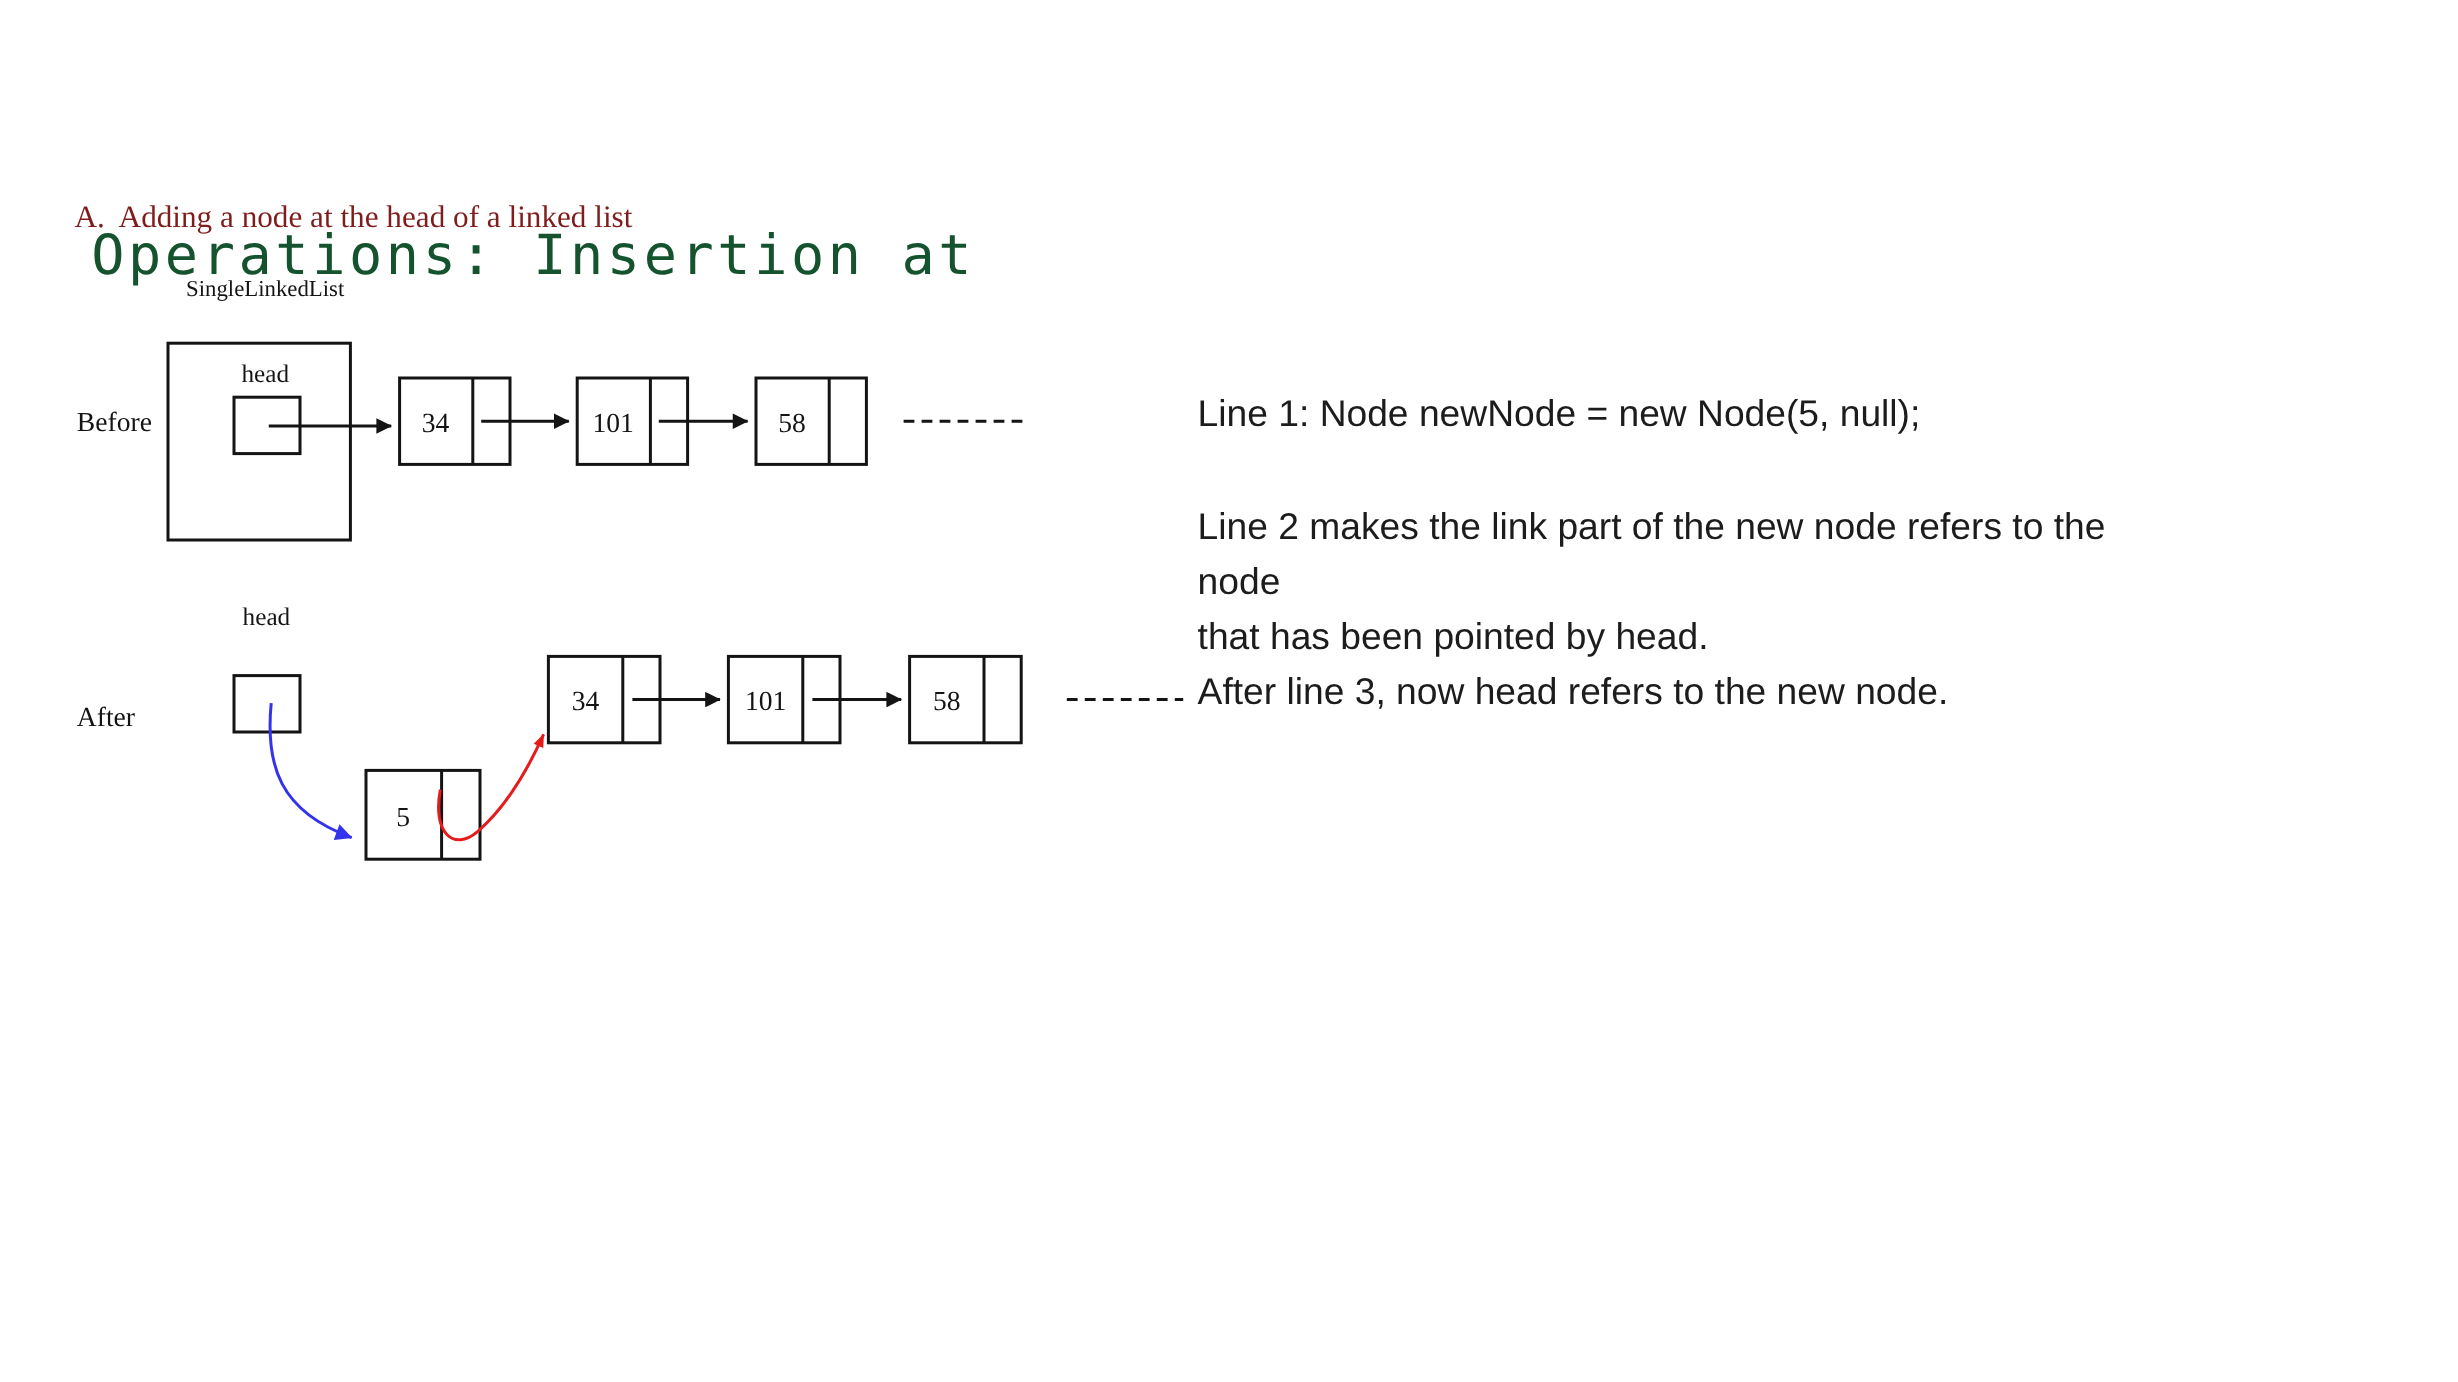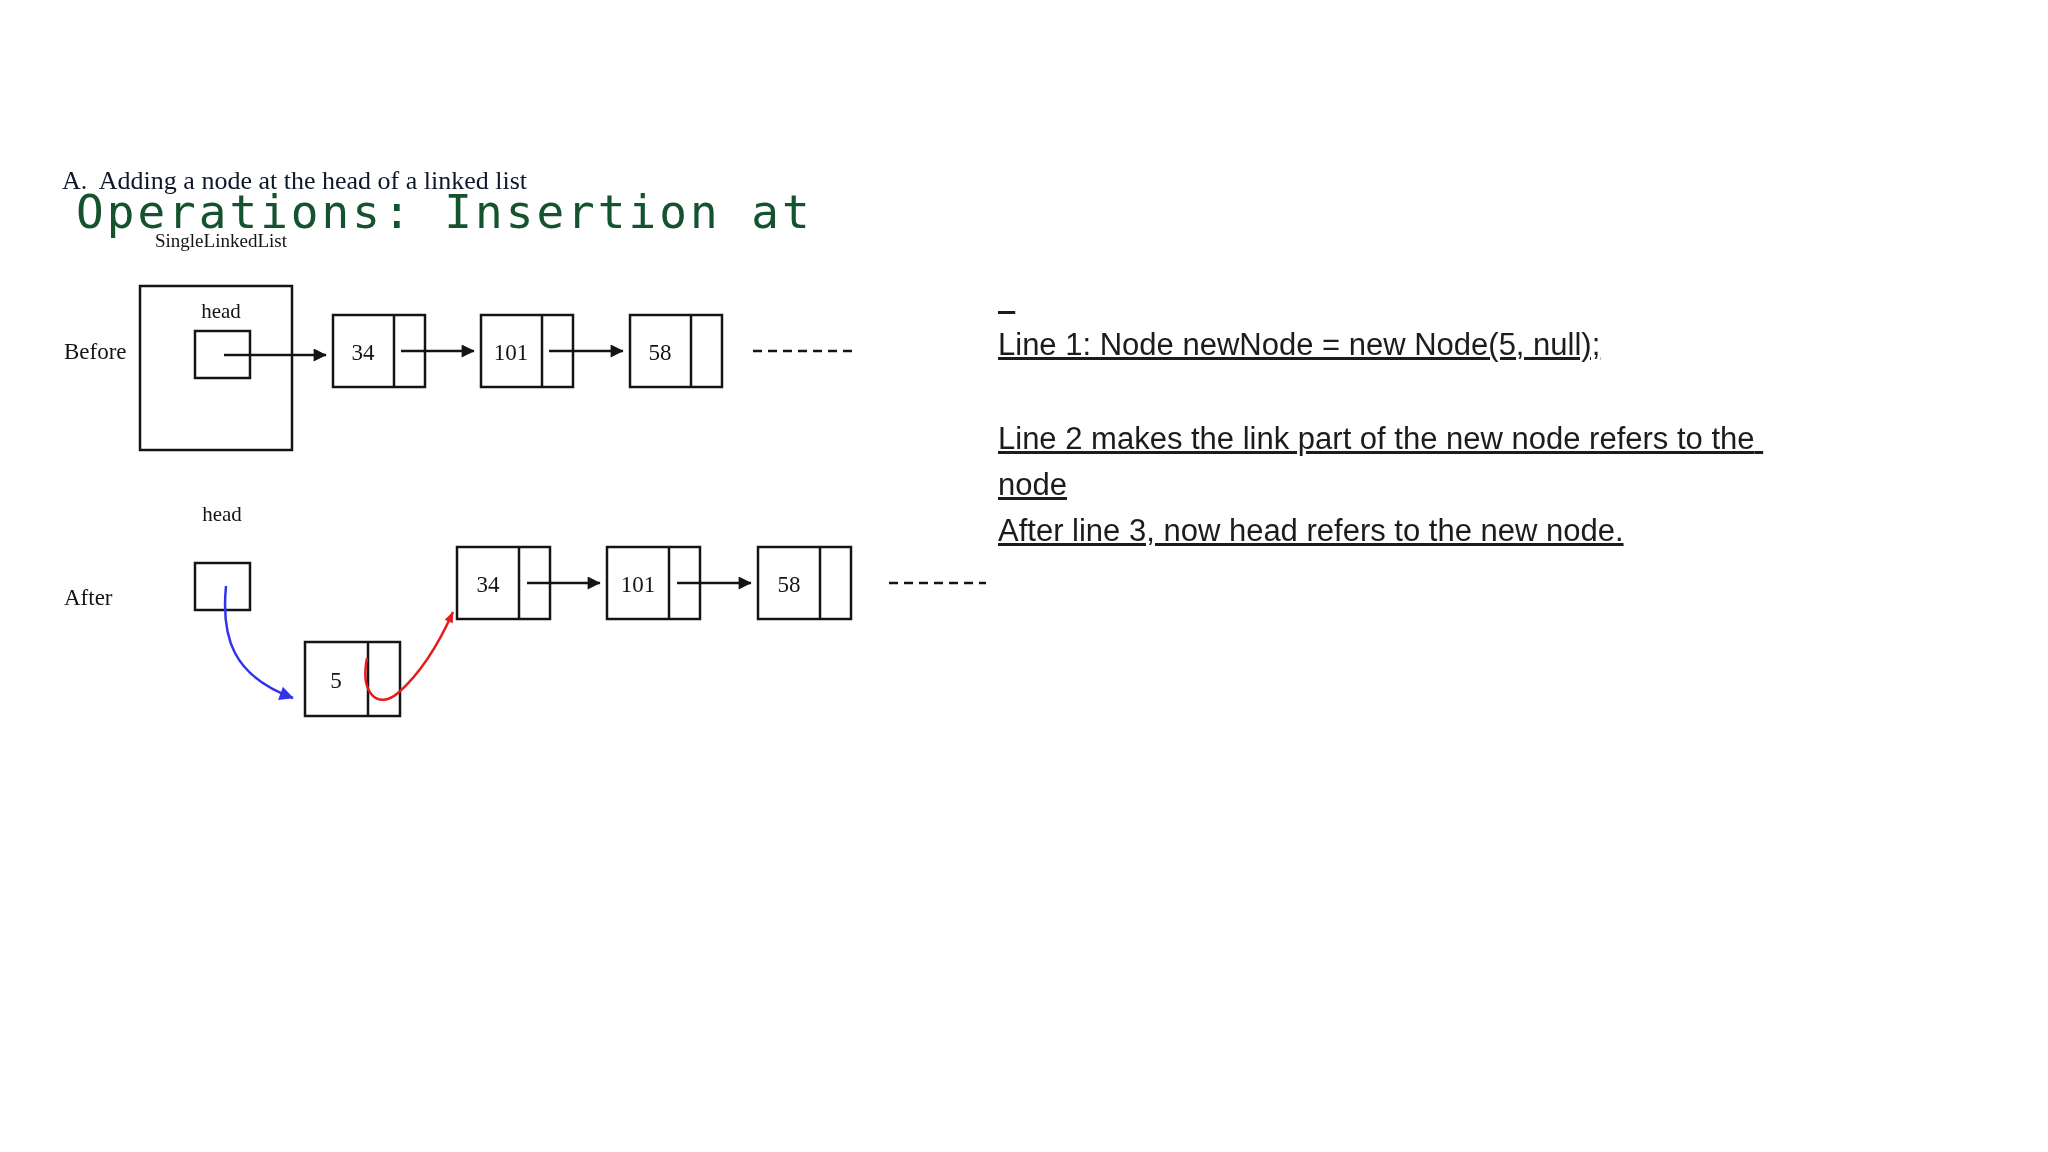--- a/index.html
+++ b/index.html
@@ -10,37 +10,37 @@
   .title{
     position:absolute;left:76px;top:62px;
     font-family:"DejaVu Sans Mono",monospace;
     font-size:46px;line-height:60px;letter-spacing:3px;
     color:#14532d;white-space:pre;
   }
   
   .subtitle{
     position:absolute;left:62px;top:166px;
     font-family:"Liberation Serif","DejaVu Serif",serif;
-    font-size:26px;color:#0f172a;white-space:pre;
+    font-size:26px;color:#7f1d1d;white-space:pre;
   }
 
   
   .diagram-svg{position:absolute;left:0;top:0;}
   .diagram-svg text{
     font-family:"Liberation Serif","DejaVu Serif",serif;
     fill:#141414;
   }
   .t19{font-size:19px;} .t21{font-size:21px;} .t23{font-size:23px;}
 
   
   .code-panel,.explain-panel{
     position:absolute;left:998px;
     font-family:"Liberation Sans",sans-serif;
     font-weight:300;font-size:31px;line-height:46px;
-    color:#1c1c1c;white-space:pre;text-decoration:underline;
+    color:#1c1c1c;white-space:pre;
   }
   .code-panel{top:230px;}
   .explain-panel{top:416px;white-space:normal;width:760px;}
   .explain-panel div{white-space:pre-wrap;}
 </style>
 </head>
 <body>
 
 <div class="title">
   <div>Operations: Insertion at</div>
@@ -126,14 +126,15 @@
   </g>
   <line x1="889" y1="583" x2="986" y2="583" stroke="#141414" stroke-width="2.5" stroke-dasharray="9 6"></line>
 </svg>
 
 <div class="code-panel">
   <div>Line 1: Node newNode = new Node(5, null);</div>
 </div>
 
 <div class="explain-panel">
   <div>Line 2 makes the link part of the new node refers to the node</div>
+  <div>that has been pointed by head.</div>
   <div>After line 3, now head refers to the new node.</div>
 </div>
 
 </body></html>

